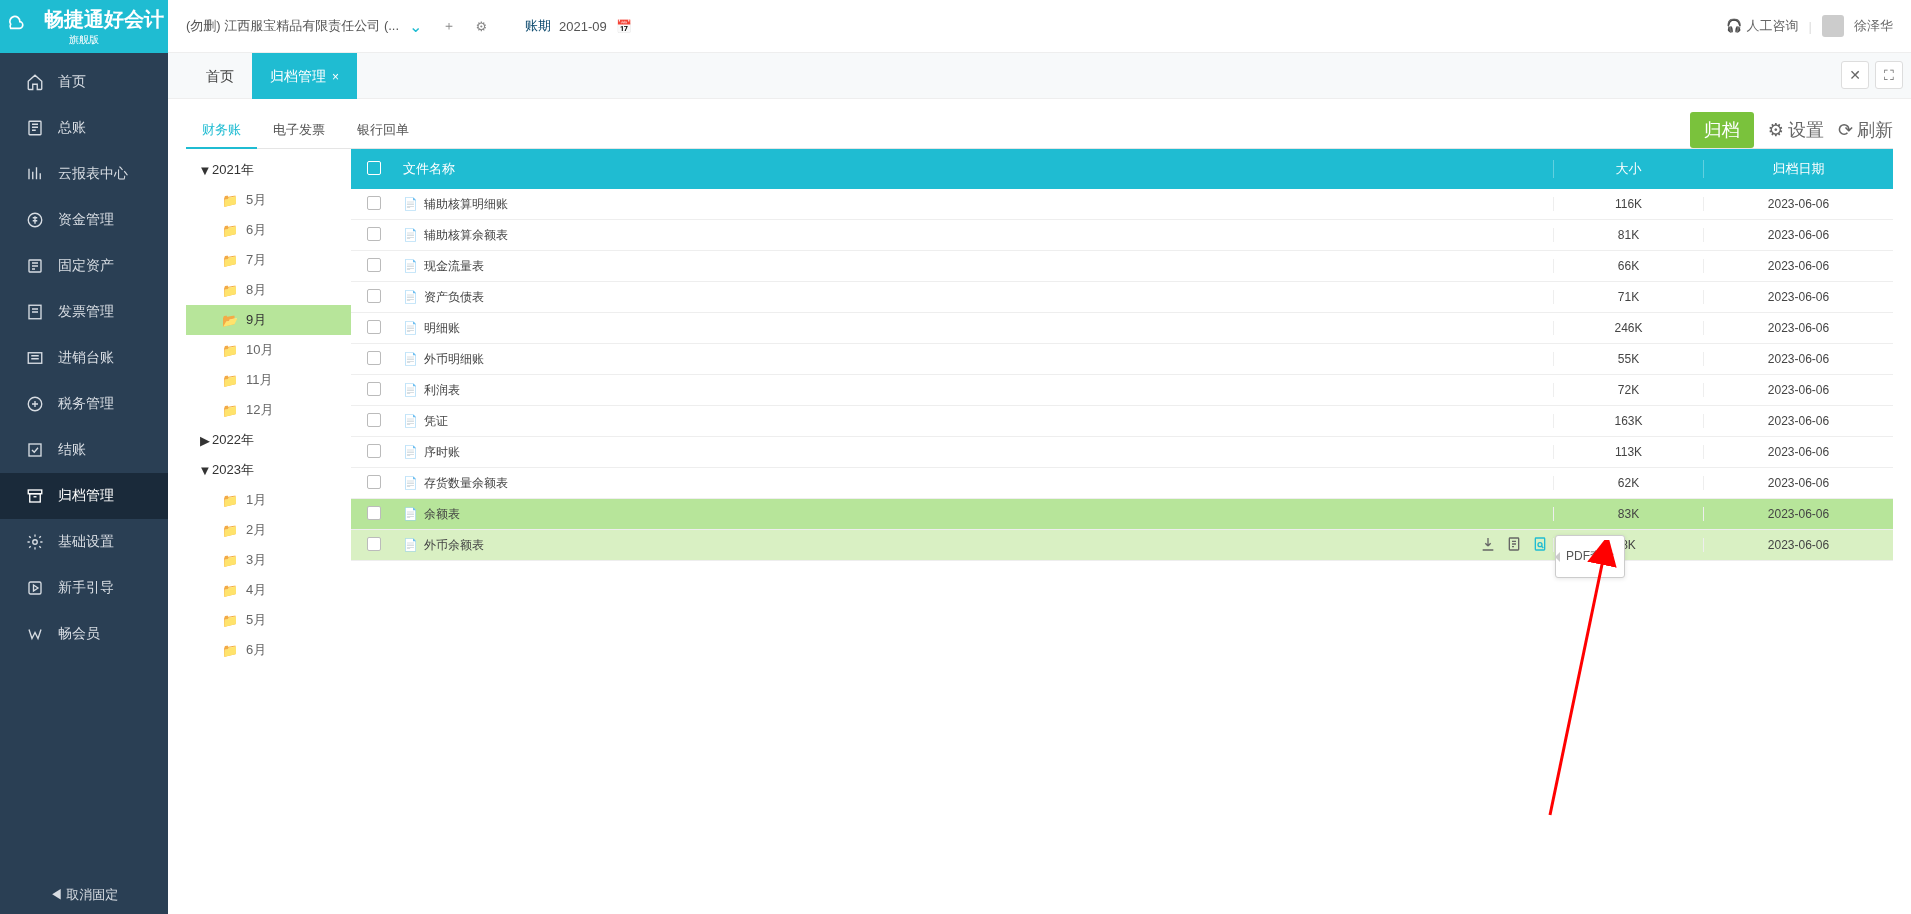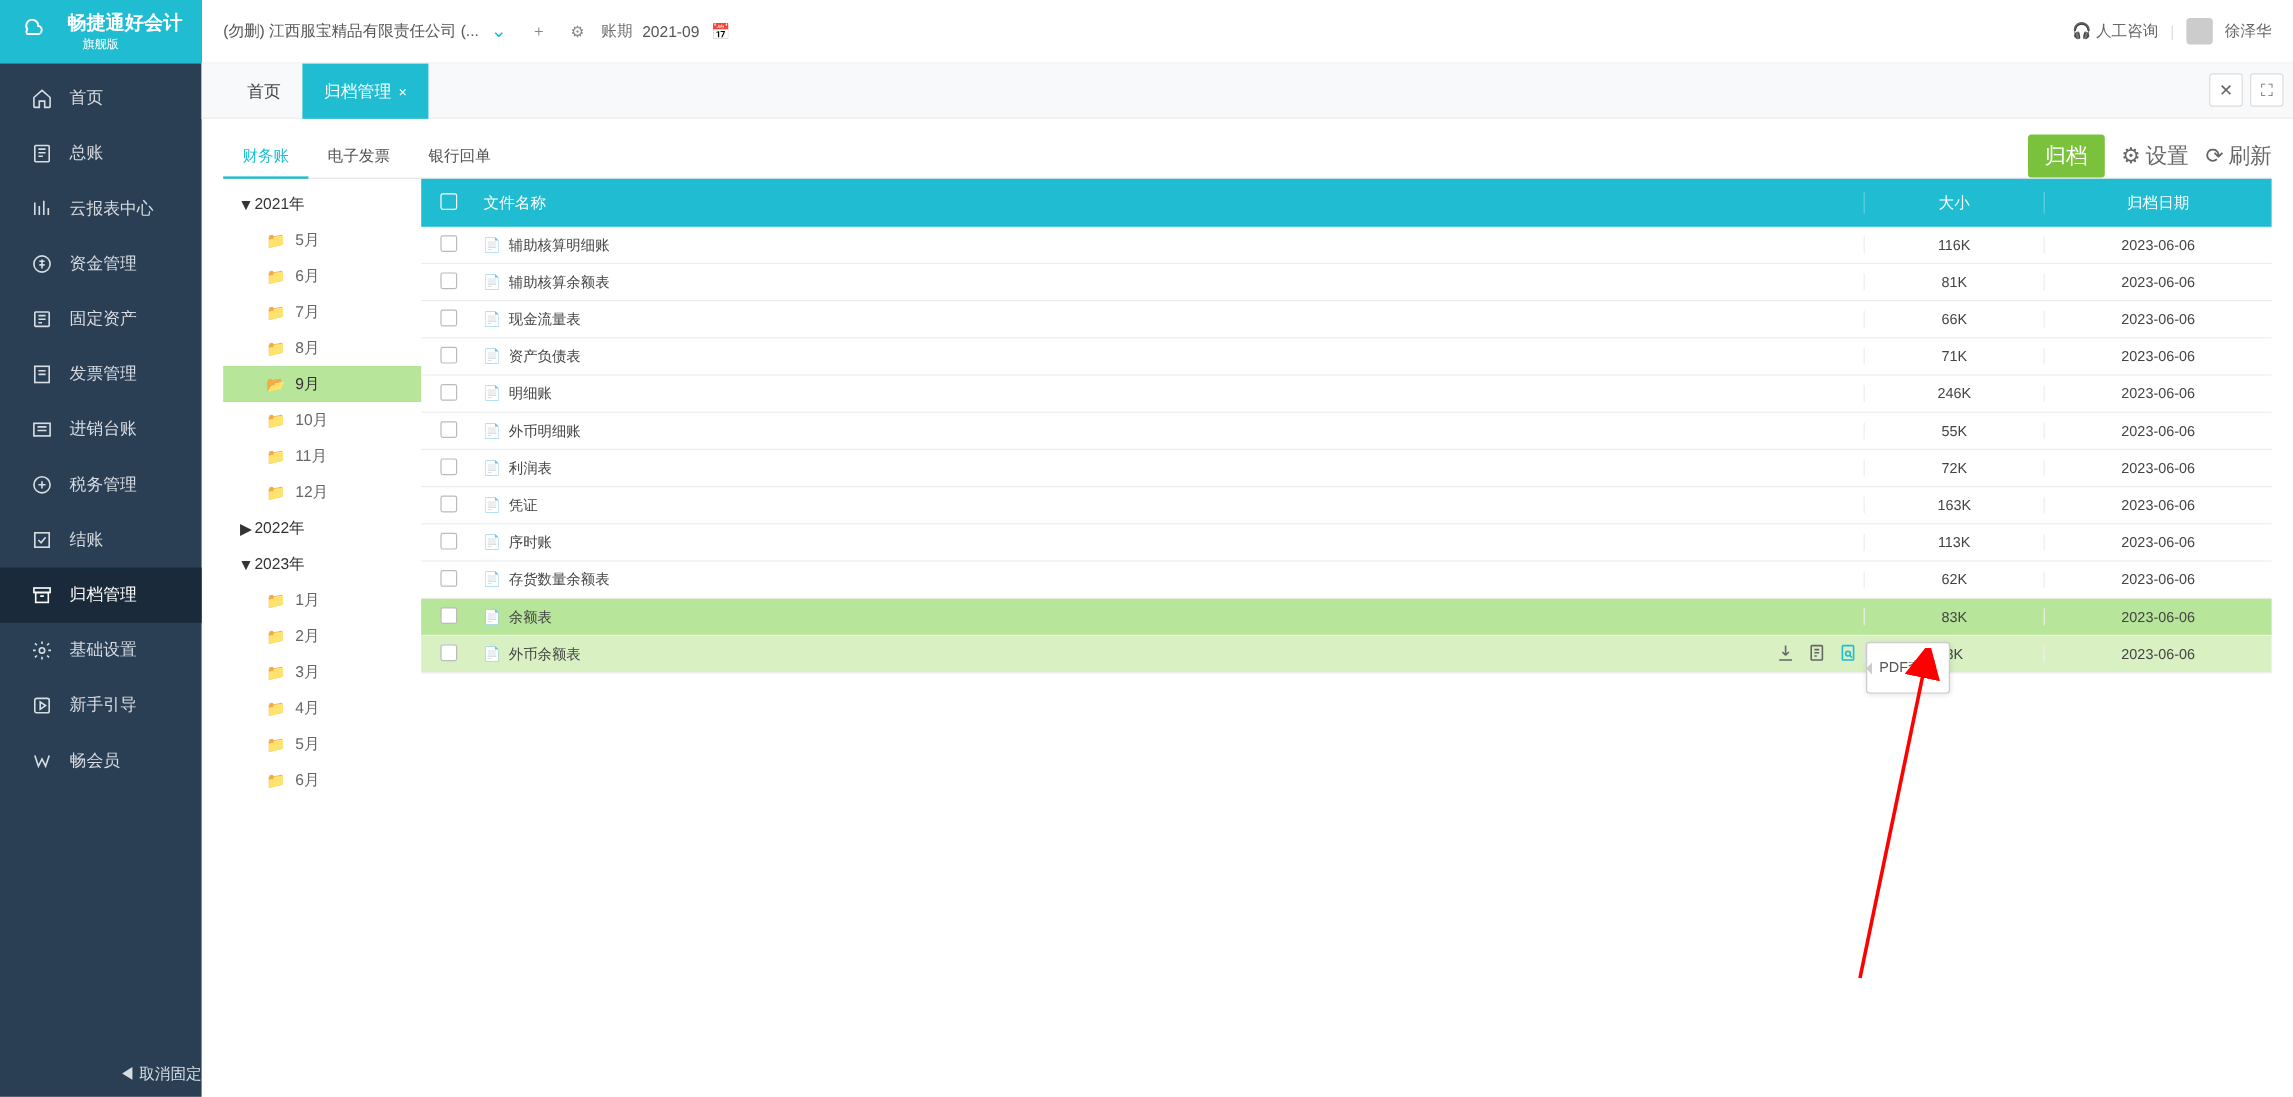--- a/index.html
+++ b/index.html
@@ -1,35 +1,35 @@
 <!DOCTYPE html>
 <html><head>
 <meta charset="utf-8">
 <style>
 * { margin: 0; padding: 0; box-sizing: border-box; font-family: "Microsoft YaHei", Arial, sans-serif; }
 body { background: #fff; width: 1911px; height: 914px; overflow: hidden; position: relative; }
 
 
 .sidebar { position: absolute; left: 0; top: 0; width: 168px; height: 100%; background: #2a3f54; color: #e7e7e7; }
 .logo-area { height: 53px; background: #1fbcd2; display: flex; align-items: center; justify-content: center; flex-direction: column; }
-.logo-text { color: #fff; font-size: 16px; font-weight: bold; display: flex; align-items: center; gap: 20px;}
+.logo-text { color: #fff; font-size: 20px; font-weight: bold; display: flex; align-items: center; gap: 20px;}
 .logo-text svg { width: 20px; height: 20px; }
 .logo-sub { color: #fff; font-size: 10px; }
 .nav { padding-top: 6px; }
 .nav-item { height: 46px; display: flex; align-items: center; padding-left: 26px; font-size: 14px; color: #d8dde3; cursor: pointer; }
 .nav-item.active { background: #1a2a3a; color: #fff; }
 .nav-item svg { width: 18px; height: 18px; margin-right: 14px; }
-.unpin { position: absolute; bottom: 10px; left: 0; width: 100%; text-align: right; font-size: 13px; color: #d8dde3; cursor: pointer; }
+.unpin { position: absolute; bottom: 10px; left: 0; width: 100%; text-align: center; font-size: 13px; color: #d8dde3; cursor: pointer; }
 
 
 .topbar { position: absolute; left: 168px; top: 0; right: 0; height: 53px; display: flex; align-items: center; padding: 0 18px; border-bottom: 1px solid #eee; font-size: 13px; color: #555; }
 .company { max-width: 240px; overflow: hidden; text-overflow: ellipsis; white-space: nowrap; text-align: right; }
 .tb-icon { margin: 0 10px; color: #888; cursor: pointer; }
 .tb-icon.chev { color: #1fbcd2; font-size: 16px; }
-.tb-label { margin-left: 4px; margin-right: 8px; color: #737373; }
+.tb-label { margin-left: 28px; margin-right: 8px; color: #0c4a6e; }
 .tb-right { margin-left: auto; display: flex; align-items: center; gap: 10px; color: #666; }
 .avatar { width: 22px; height: 22px; background: #ccc; border-radius: 3px; display: inline-block; }
 
 
 .tabsbar { position: absolute; left: 168px; top: 53px; right: 0; height: 46px; background: #f7f9fa; display: flex; align-items: center; padding-left: 20px; border-bottom: 1px solid #eee; }
 .tab { padding: 0 18px; height: 46px; line-height: 46px; font-size: 14px; color: #444; cursor: pointer; }
 .tab.active { background: #1fbcd2; color: #fff; }
 .tab .close { margin-left: 6px; font-size: 12px; }
 .tabsbar-right { position: absolute; right: 8px; top: 8px; display: flex; gap: 6px; }
 .tb-btn { width: 28px; height: 28px; border: 1px solid #ddd; border-radius: 3px; display: flex; align-items: center; justify-content: center; font-size: 14px; color: #666; cursor: pointer; background: #fff; }

